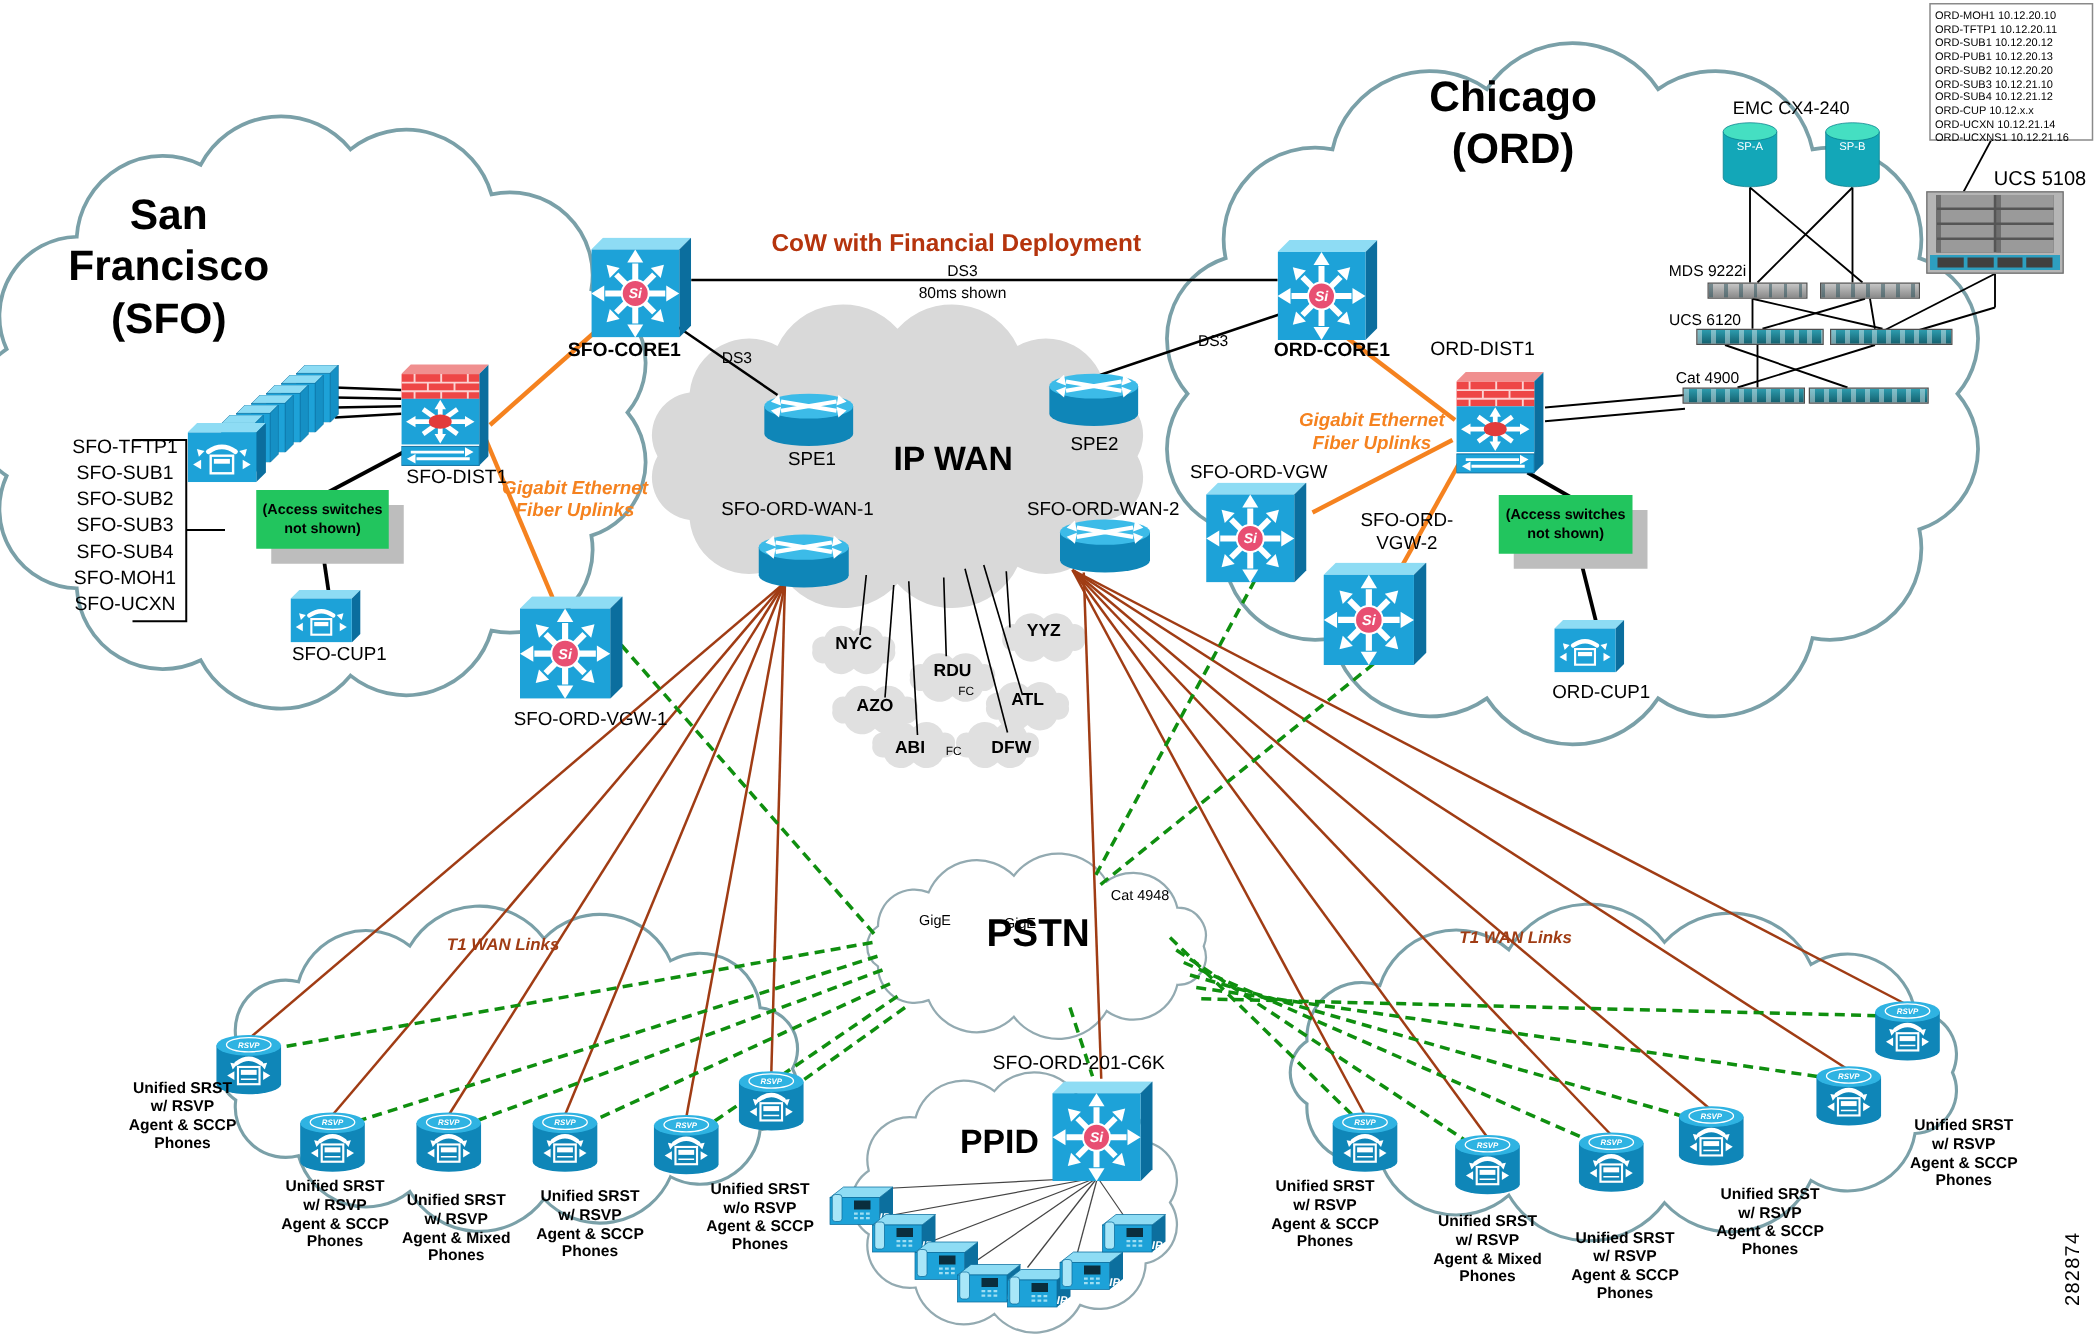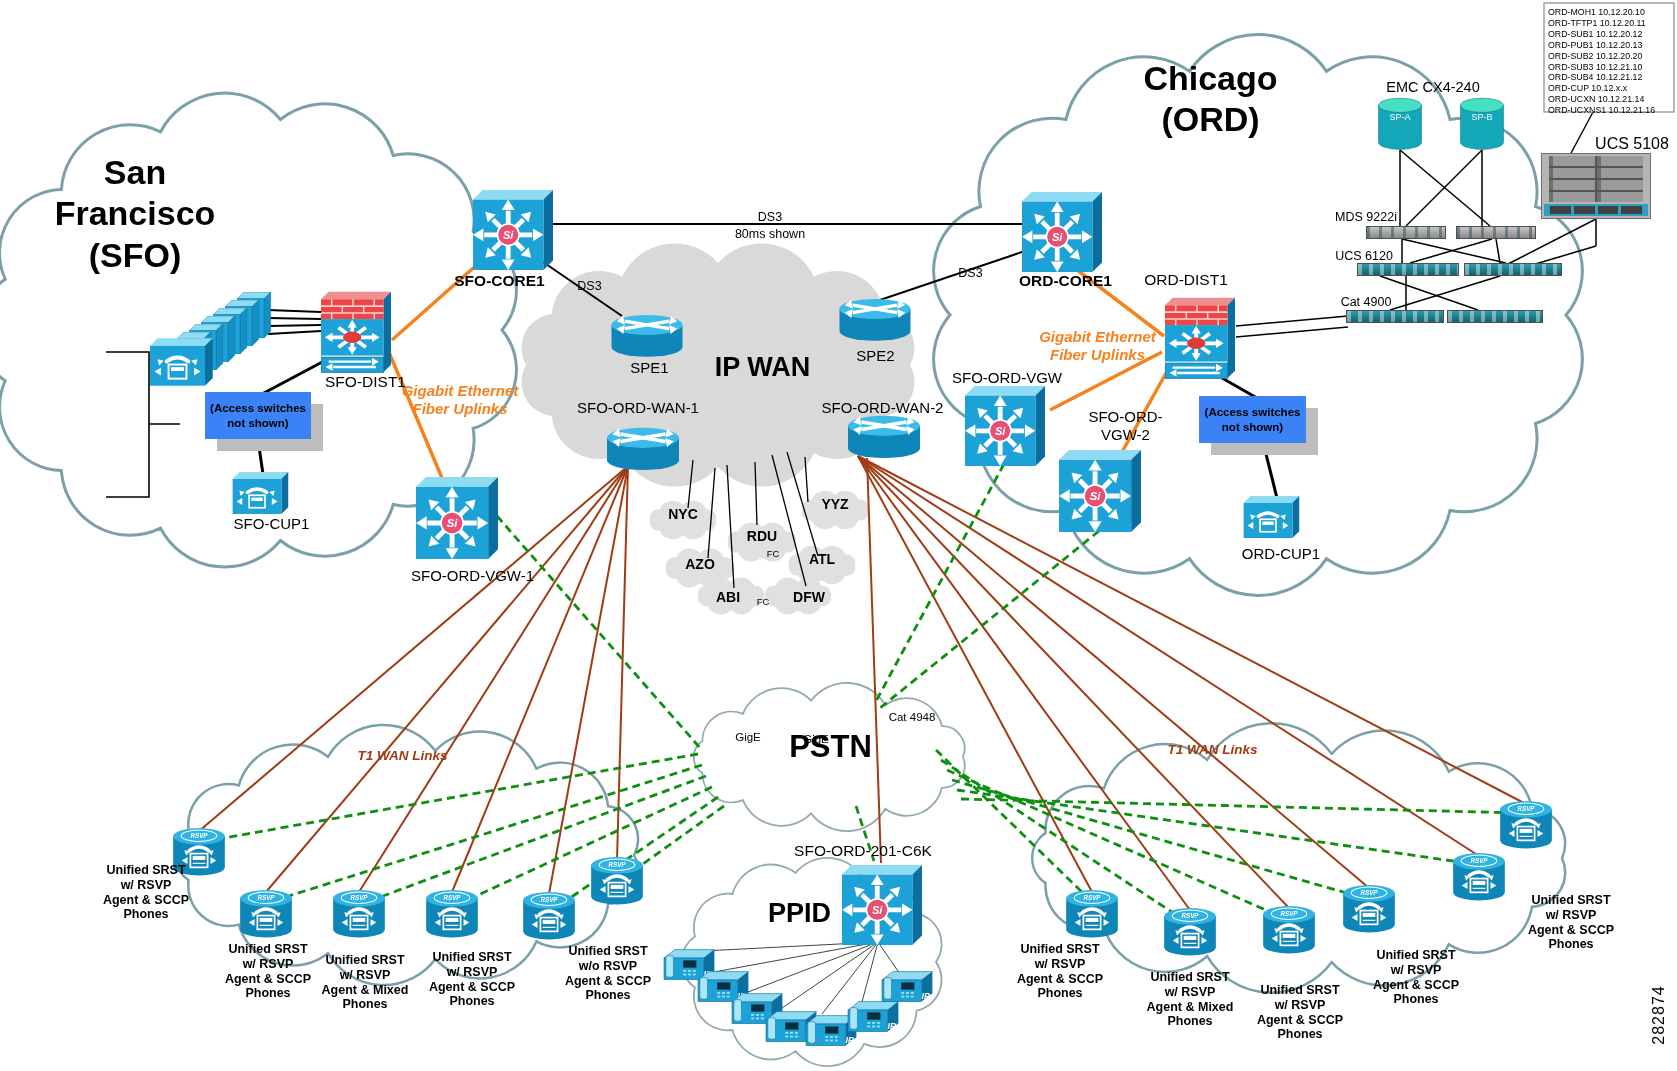--- a/index.html
+++ b/index.html
@@ -6,21 +6,21 @@
   #stage{position:relative;width:1677px;height:1071px;background:#fff;overflow:hidden;
          font-family:"Liberation Sans",sans-serif;}
   #wires{position:absolute;left:0;top:0;}
   .dev{position:absolute;}
   .lbl{position:absolute;color:#000;text-align:center;white-space:pre-line;line-height:1.18;}
   .b{font-weight:bold;}
   .i{font-style:italic;}
   .brick{color:#b5340d;}
   .org{color:#f5821f;font-style:italic;}
   .brn{color:#a03c14;}
-  .note{position:absolute;background:#3b82f6;display:flex;align-items:center;justify-content:center;
+  .note{position:absolute;background:#22c55e;display:flex;align-items:center;justify-content:center;
         text-align:center;font-weight:bold;font-size:11.5px;line-height:1.25;white-space:pre-line;}
   .noteshadow{position:absolute;background:#bdbdbd;}
   .rk{position:absolute;border:1px solid #4e4e4e;box-sizing:border-box;}
   .rk.gray{background:repeating-linear-gradient(90deg,rgba(40,80,90,.5) 0 3px,transparent 3px 12px),
            linear-gradient(#c6c6c6,#8a8a8a);}
   .rk.teal{background:repeating-linear-gradient(90deg,rgba(255,255,255,.4) 0 4px,transparent 4px 11px),
            linear-gradient(#2d9cae,#14606e);}
   .ucs{position:absolute;background:#b5b5b5;border:1px solid #6f6f6f;box-sizing:border-box;}
   .ucs-blades{position:absolute;left:7px;right:7px;top:2px;bottom:16px;display:grid;
               grid-template-columns:1fr 1fr;grid-template-rows:repeat(4,1fr);gap:2px;background:#555;}
@@ -454,20 +454,21 @@
 not shown)</div>
 <div class="noteshadow" style="left:1211px;top:408px;width:107px;height:47px"></div>
 <div class="note" style="left:1199px;top:396px;width:107px;height:47px">(Access switches
 not shown)</div>
 
 <div class="lbl b" style="left:35px;top:152px;width:200px;font-size:34px;line-height:1.22">San
 Francisco
 (SFO)</div>
 <div class="lbl b" style="left:1108px;top:58px;width:205px;font-size:34px;line-height:1.22">Chicago
 (ORD)</div>
+<div class="lbl b brick" style="left:555px;top:184px;width:420px;font-size:19.5px">CoW with Financial Deployment</div>
 
 <div class="lbl b" style="left:442px;top:272px;width:115px;font-size:15.5px">SFO-CORE1</div>
 <div class="lbl b" style="left:1008px;top:272px;width:115px;font-size:15.5px">ORD-CORE1</div>
 <div class="lbl" style="left:745px;top:210px;width:50px;font-size:12.5px">DS3</div>
 <div class="lbl" style="left:725px;top:227px;width:90px;font-size:12.5px">80ms shown</div>
 <div class="lbl" style="left:567px;top:279px;width:45px;font-size:12.5px">DS3</div>
 <div class="lbl" style="left:948px;top:266px;width:45px;font-size:12.5px">DS3</div>
 <div class="lbl" style="left:622px;top:359px;width:55px;font-size:15px">SPE1</div>
 <div class="lbl" style="left:848px;top:347px;width:55px;font-size:15px">SPE2</div>
 <div class="lbl b" style="left:700px;top:352px;width:125px;font-size:27px">IP WAN</div>
@@ -479,20 +480,27 @@
 Fiber Uplinks</div>
 <div class="lbl b org" style="left:1030px;top:328px;width:135px;font-size:15px">Gigabit Ethernet
 Fiber Uplinks</div>
 <div class="lbl" style="left:390px;top:567px;width:165px;font-size:15px">SFO-ORD-VGW-1</div>
 <div class="lbl" style="left:942px;top:369px;width:130px;font-size:15px">SFO-ORD-VGW</div>
 <div class="lbl" style="left:1078px;top:408px;width:95px;font-size:15px">SFO-ORD-
 VGW-2</div>
 <div class="lbl" style="left:224px;top:515px;width:95px;font-size:15px">SFO-CUP1</div>
 <div class="lbl" style="left:1226px;top:545px;width:110px;font-size:15px">ORD-CUP1</div>
 
+<div class="lbl" style="left:50px;top:347px;width:100px;font-size:15.5px;line-height:1.36">SFO-TFTP1
+SFO-SUB1
+SFO-SUB2
+SFO-SUB3
+SFO-SUB4
+SFO-MOH1
+SFO-UCXN</div>
 <div class="lbl" style="left:1548px;top:7px;width:122px;font-size:8.8px;line-height:1.24;text-align:left">ORD-MOH1 10.12.20.10
 ORD-TFTP1 10.12.20.11
 ORD-SUB1 10.12.20.12
 ORD-PUB1 10.12.20.13
 ORD-SUB2 10.12.20.20
 ORD-SUB3 10.12.21.10
 ORD-SUB4 10.12.21.12
 ORD-CUP 10.12.x.x
 ORD-UCXN 10.12.21.14
 ORD-UCXNS1 10.12.21.16</div>

